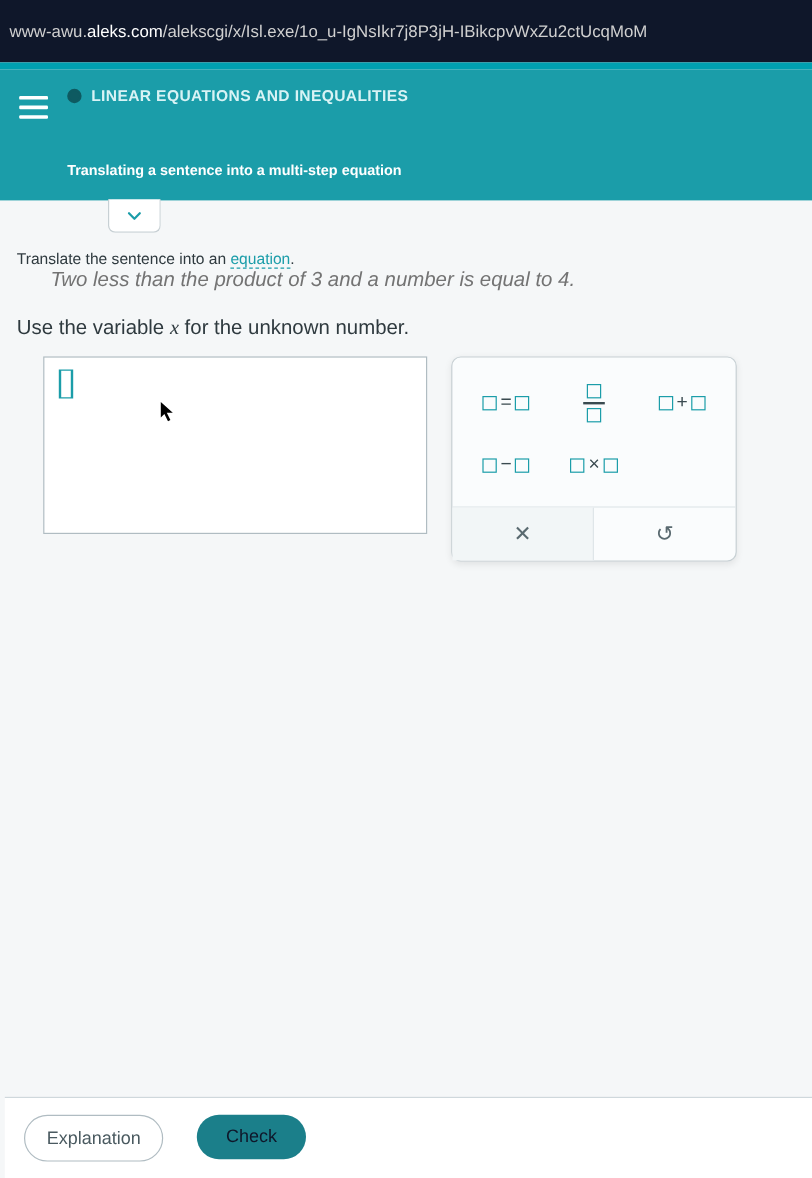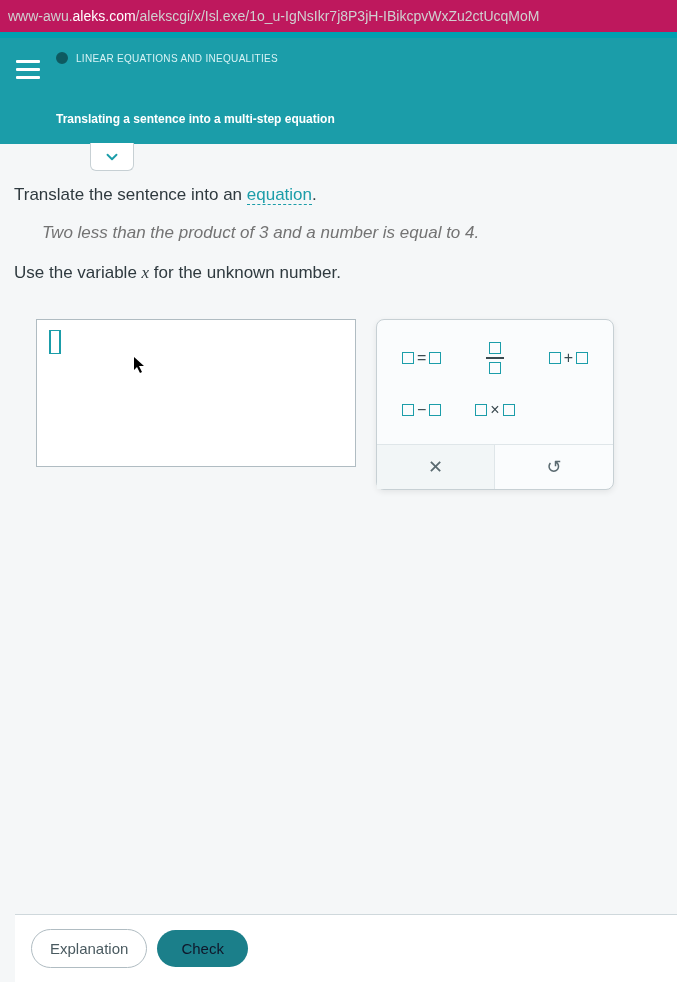--- a/index.html
+++ b/index.html
@@ -4,23 +4,23 @@
   <style>
     * { box-sizing: border-box; margin: 0; padding: 0; }
     body {
       font-family: Arial, Helvetica, sans-serif;
       background: #f5f7f8;
       width: 677px;
       height: 982px;
       overflow: hidden;
     }
     .url-bar {
-      background: #be185d;
+      background: #0f172a;
       color: #d0d0d0;
-      padding: 8px 8px;
+      padding: 18px 8px;
       font-size: 14px;
       white-space: nowrap;
       overflow: hidden;
     }
     .url-highlight { color: #ffffff; }
     .teal-bar {
       height: 6px;
       background: #00a0b0;
     }
     .header {
@@ -40,23 +40,23 @@
     }
     .hamburger span {
       display: block;
       width: 24px;
       height: 3px;
       background: #ffffff;
       border-radius: 1px;
     }
     .header-text { flex: 1; }
     .category {
-      font-size: 10px;
+      font-size: 13px;
       letter-spacing: 0.3px;
-      font-weight: 400;
+      font-weight: 700;
       display: flex;
       align-items: center;
       gap: 8px;
       margin-bottom: 20px;
       color: #d8f3f5;
     }
     .category-dot {
       width: 12px;
       height: 12px;
       border-radius: 50%;
@@ -82,37 +82,37 @@
       align-items: center;
       justify-content: center;
       cursor: pointer;
     }
     .chevron-tab svg { width: 18px; height: 18px; }
     .content {
       padding: 14px 14px 0 14px;
       color: #2f3a3f;
     }
     .instruction {
-      font-size: 17px;
-      margin-bottom: 18px;
+      font-size: 13px;
+      margin-bottom: 0;
     }
     .eq-link {
       color: #1b9da9;
       border-bottom: 1px dashed #1b9da9;
       cursor: pointer;
     }
     .problem-line {
       font-size: 17px;
       font-style: italic;
       margin: 0 0 20px 28px;
       color: #737373;
     }
     .use-var {
       font-size: 17px;
-      margin-bottom: 36px;
+      margin-bottom: 14px;
     }
     .use-var .var { font-style: italic; font-family: Georgia, serif; }
     .work-row {
       display: flex;
       gap: 20px;
       align-items: flex-start;
       padding: 0 22px;
     }
     .answer-box {
       width: 320px;
@@ -194,28 +194,28 @@
       align-items: center;
       justify-content: center;
       cursor: pointer;
       color: #5a6a70;
       font-size: 18px;
     }
     .foot-btn:first-child { border-right: 1px solid #dfe6e9; background:#f2f6f7; }
     .bottom-bar {
       position: absolute;
       bottom: 0;
-      left: 15px;
+      left: 4px;
       right: 0;
       border-top: 1px solid #cfd8dc;
       background: #ffffff;
       padding: 14px 16px;
       display: flex;
-      gap: 10px;
-      align-items: center;
+      gap: 28px;
+      align-items: flex-start;
     }
     .btn-outline {
       padding: 10px 18px;
       border: 1px solid #b0bcc2;
       border-radius: 22px;
       background: #ffffff;
       color: #4a5a60;
       font-size: 15px;
       cursor: pointer;
     }

